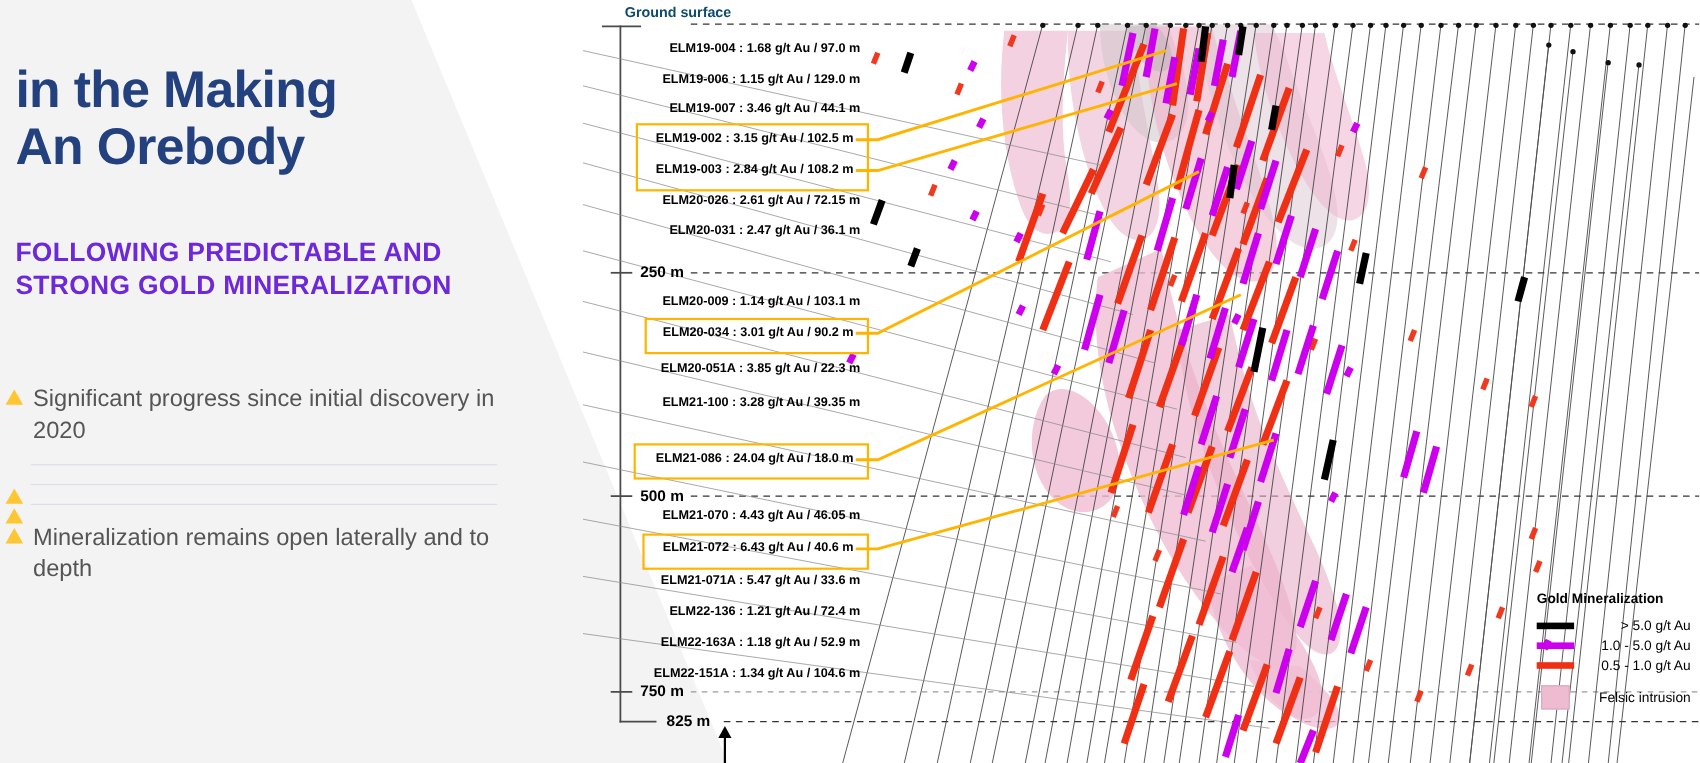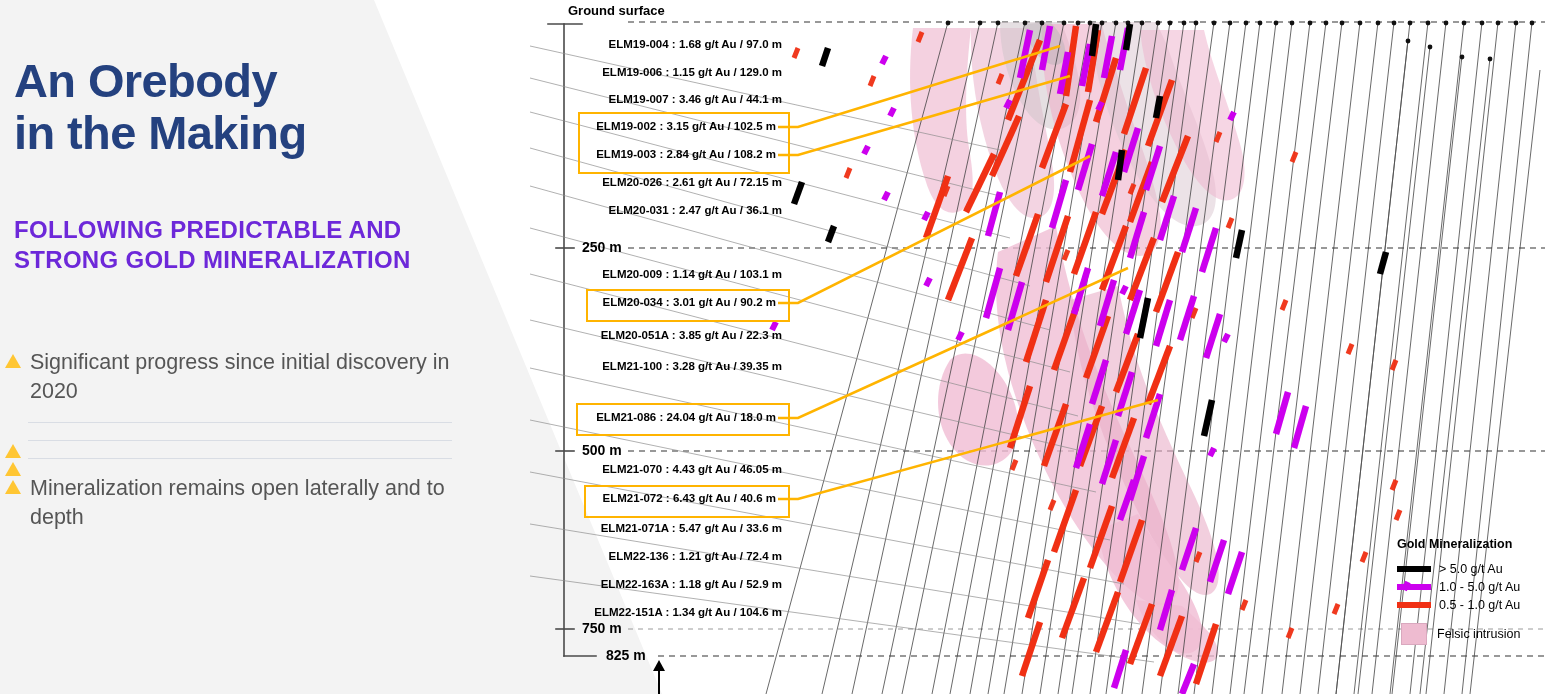--- a/index.html
+++ b/index.html
@@ -31,46 +31,46 @@
 
   
   #section { position:absolute; left:530px; top:0; width:1015px; height:694px; z-index:2; }
   #section svg { display:block; }
 
   
   .hole-label { position:absolute; font-size:11.5px; font-weight:bold; color:#000;
     white-space:nowrap; text-align:right; }
   .depth-label { position:absolute; font-size:14px; font-weight:bold; color:#000;
     white-space:nowrap; }
-  .surface-label { position:absolute; font-size:13px; font-weight:bold; color:#000000;
+  .surface-label { position:absolute; font-size:13px; font-weight:bold; color:#0c4a6e;
     white-space:nowrap; }
   .hl-box { position:absolute; border:2.5px solid #ffb400; background:transparent; }
 
   
   #legend { position:absolute; right:8px; top:537px; width:140px; z-index:4; }
   #legend-title { font-size:12.5px; font-weight:bold; color:#000000; margin-bottom:11px; }
-  .leg-row { display:flex; align-items:center; margin-bottom:4px; }
+  .leg-row { display:flex; align-items:center; margin-bottom:4px;justify-content:space-between; }
   .leg-swatch-line { width:34px; height:6px; margin-right:8px; flex:none; }
   .leg-swatch-box { width:26px; height:22px; margin-right:10px; margin-left:4px; flex:none;
     border:1px solid #d9a8be; }
   .leg-text { font-size:12.5px; color:#000; white-space:nowrap; }
   .leg-row.box-row { margin-top:11px; }
 </style>
 </head>
 <body>
 
 <div id="slide">
 
   <div id="grey-wedge"></div>
 
   <div id="left-col">
 
     <div id="title">
+      <div>in the Making</div>
       <div>An Orebody</div>
-      <div>in the Making</div>
     </div>
 
     <div id="subtitle">FOLLOWING PREDICTABLE AND STRONG GOLD MINERALIZATION</div>
 
     <div id="bullets">
 
       <div class="bullet-row">
         <span class="bullet-tri"></span>
         <span class="bullet-text">Significant progress since initial discovery in 2020</span>
       </div>

